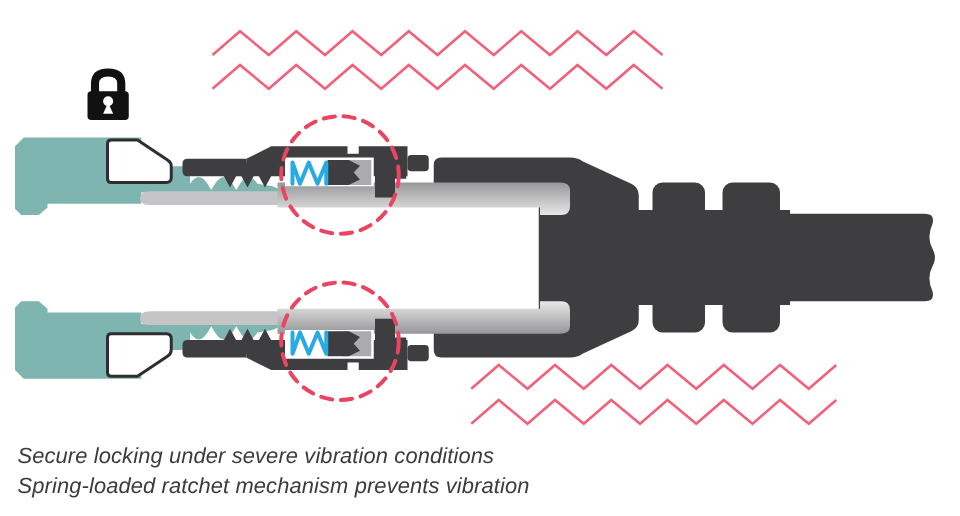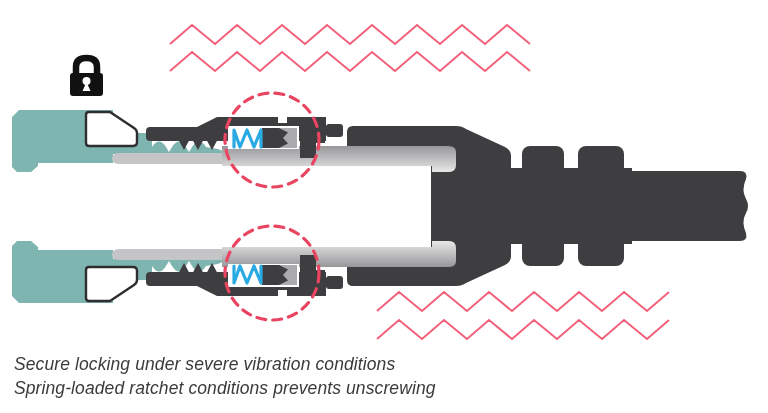--- a/index.html
+++ b/index.html
@@ -104,15 +104,15 @@
     <g>
       <path class="c-shackle" d="M76,75 V67 Q76,58 86.5,58 Q97,58 97,67 V75"></path>
       <rect class="c-lock" x="70" y="73" width="33" height="23" rx="3"></rect>
       <circle class="c-white" cx="86.5" cy="81" r="4"></circle>
       <path class="c-white" d="M86.5,82 L82.5,91 H90.5 Z"></path>
     </g>
   </svg>
 
   <div class="caption">
     <div>Secure locking under severe vibration conditions</div>
-    <div>Spring-loaded ratchet conditions prevents unscrewing</div>
+    <div>Spring-loaded ratchet mechanism prevents vibration</div>
   </div>
 </div>
 
 </body></html>

